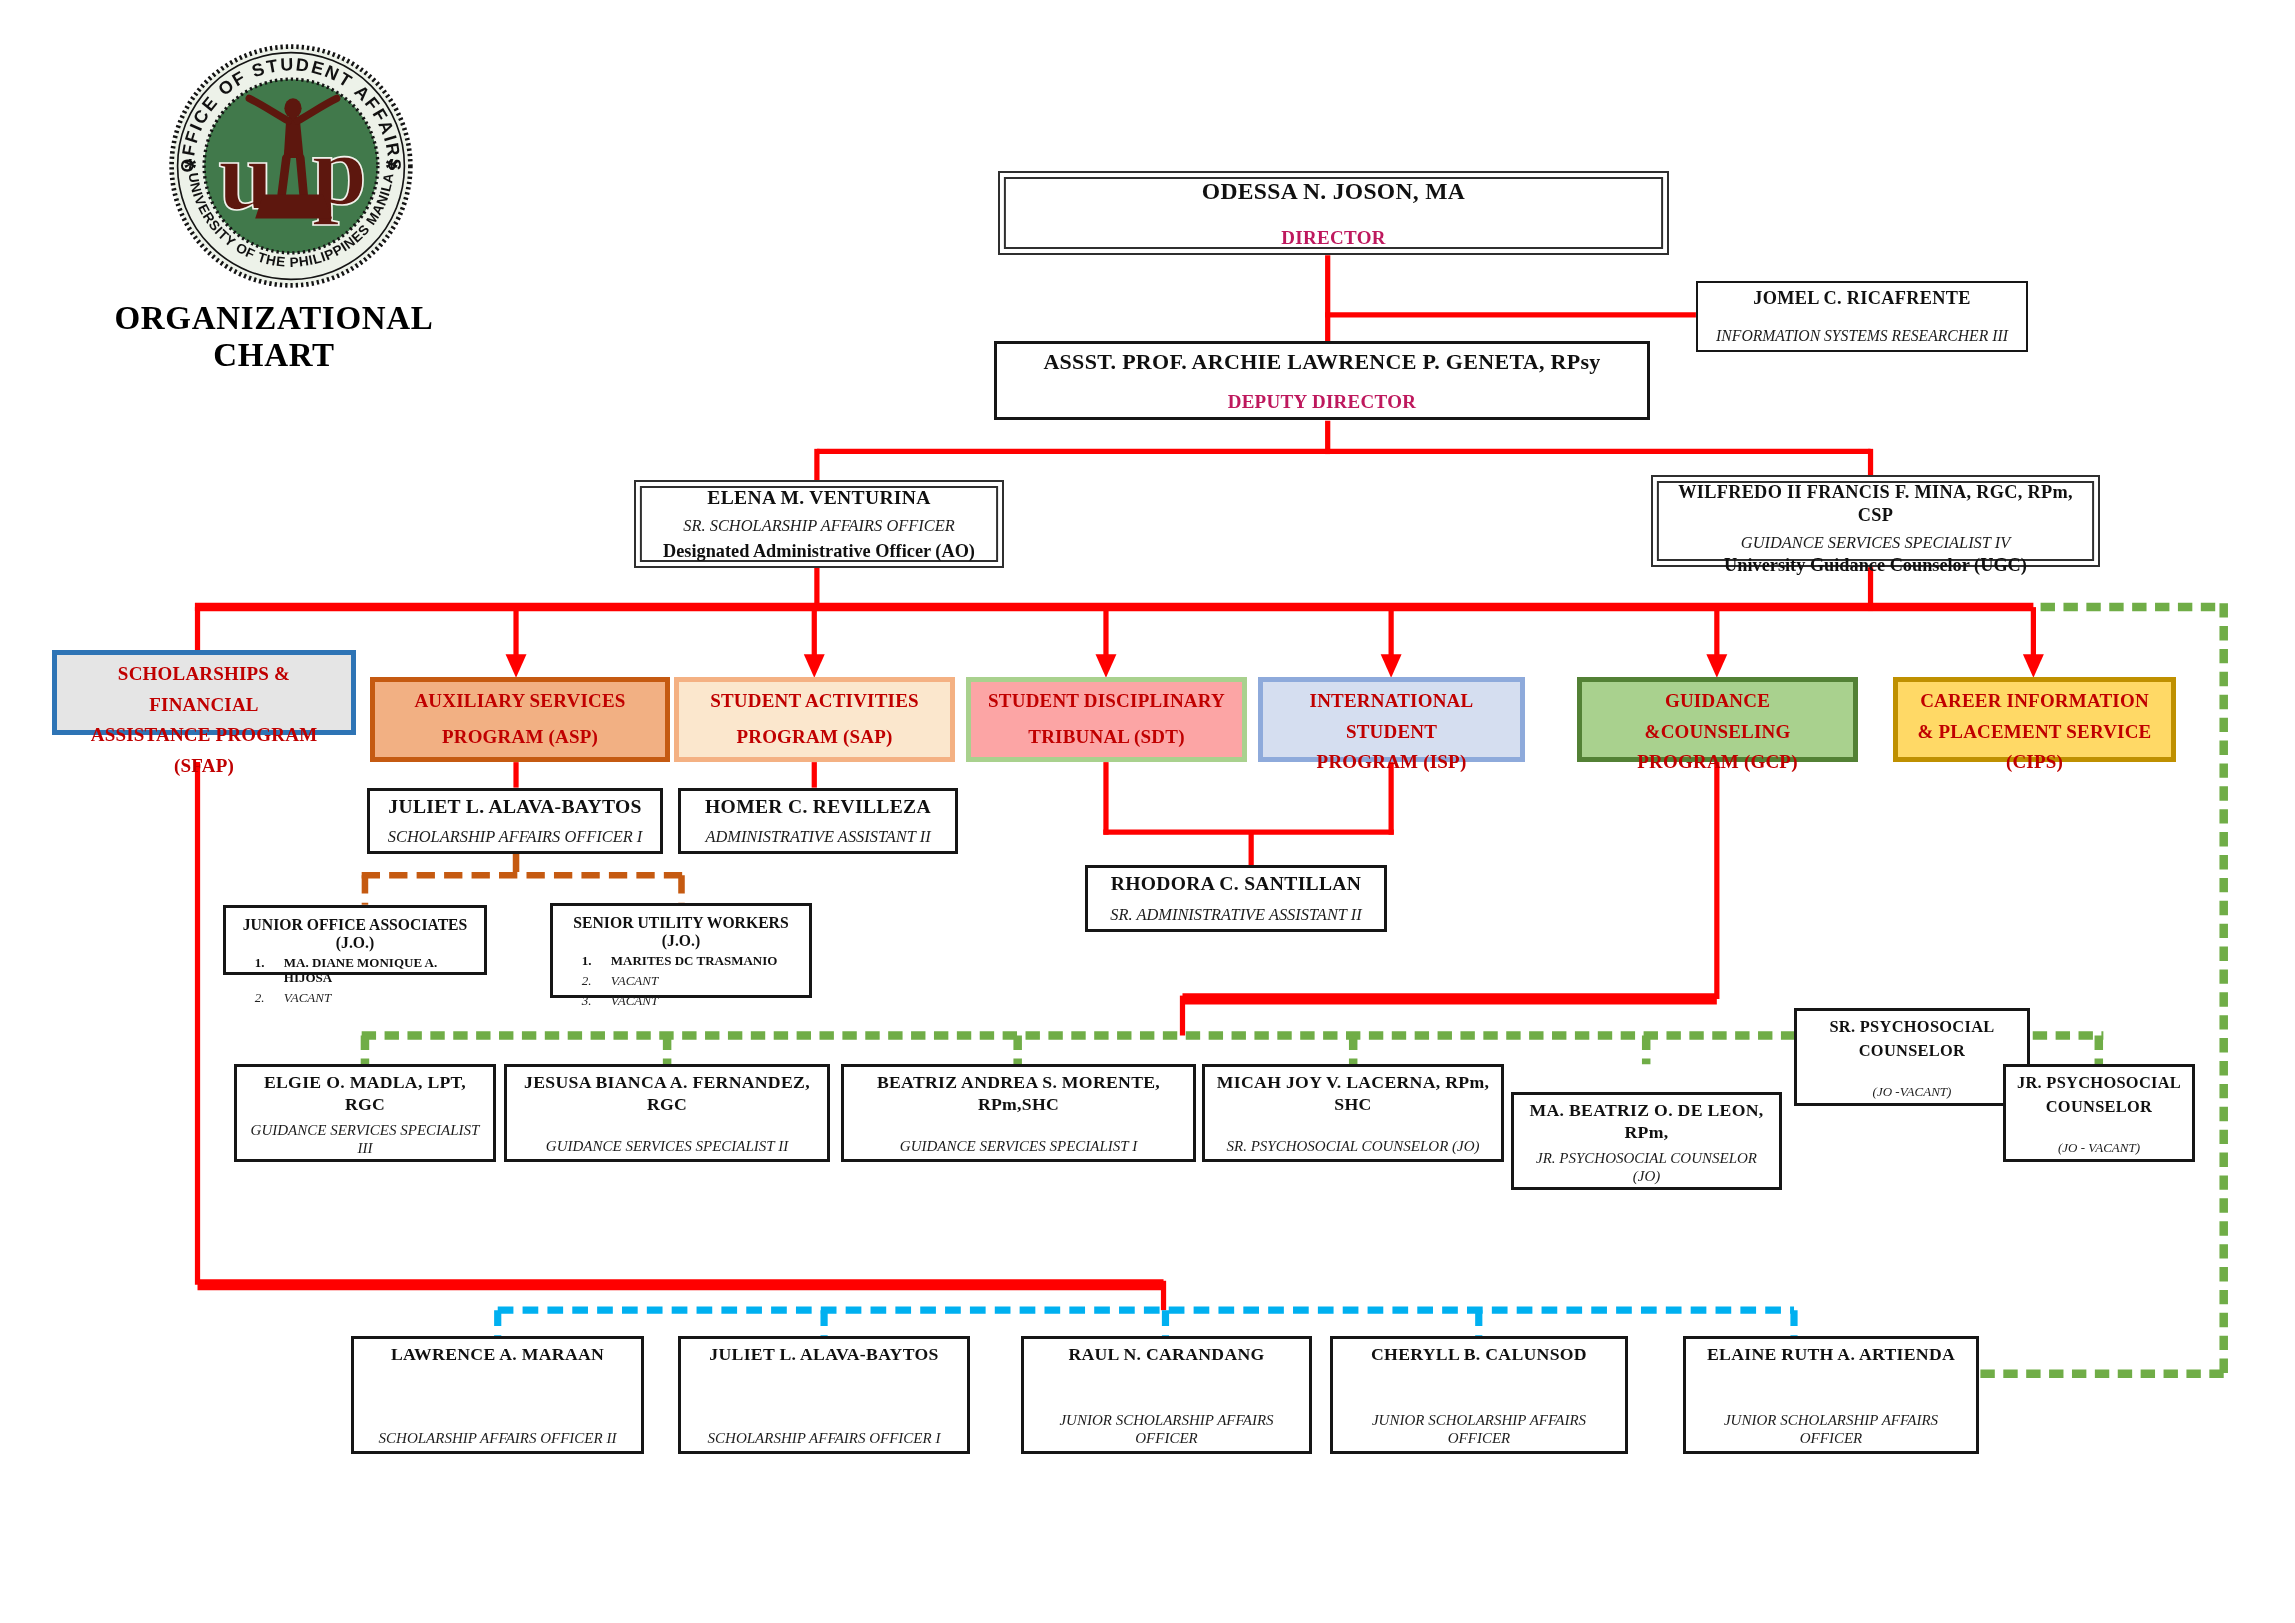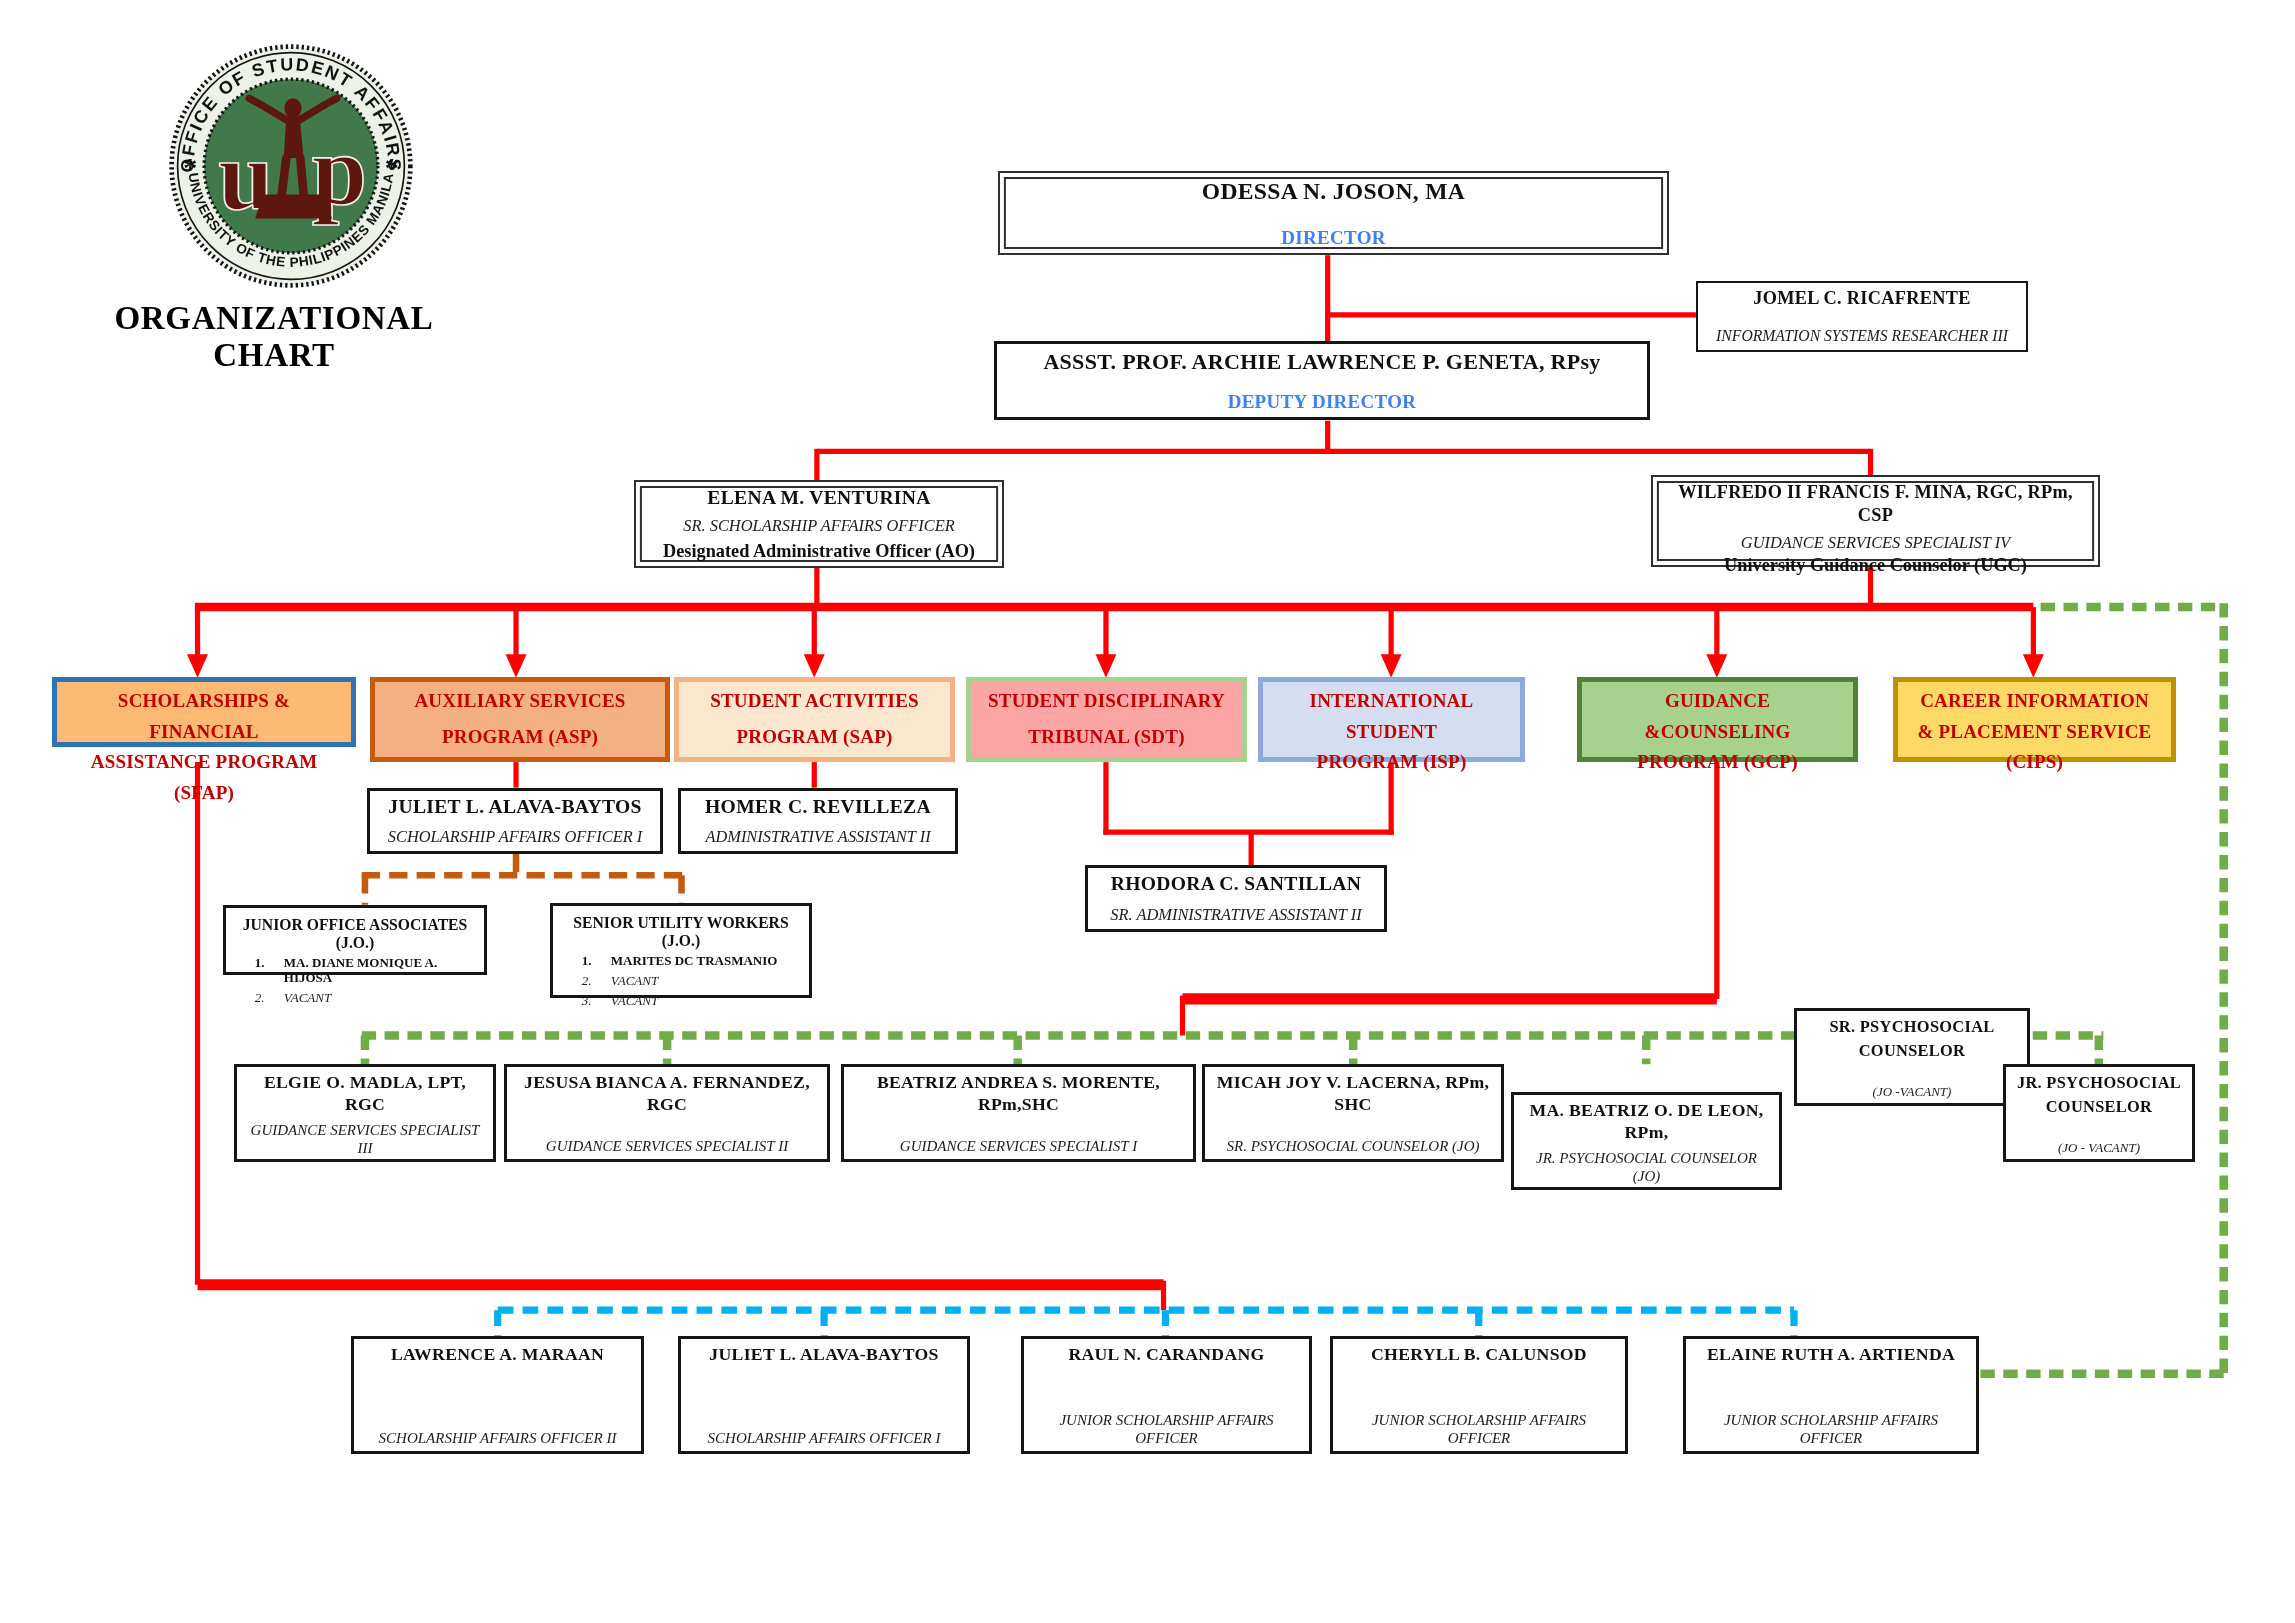--- a/index.html
+++ b/index.html
@@ -7,21 +7,21 @@
   .canvas{position:relative;width:2295px;height:1623px;background:#fff;
           font-family:"Liberation Serif",serif;overflow:hidden}
   .connectors{position:absolute;left:0;top:0}
   .box{position:absolute;background:#fff;border:3.3px solid #161616;
        display:flex;flex-direction:column;align-items:center;justify-content:space-between;
        text-align:center;padding:3.9px 7.9px}
   .double{border:2.6px solid #2f2f2f;box-shadow:inset 0 0 0 3.9px #ffffff, inset 0 0 0 5.9px #2f2f2f}
   .name{font-weight:bold;font-size:19.6px;color:#101010;letter-spacing:0.3px;line-height:1.25}
   .role{font-style:italic;font-size:16.4px;color:#1c1c1c;margin-top:5.9px;line-height:1.2}
   .desig{font-weight:bold;font-size:18.3px;color:#101010;margin-top:5.9px}
-  .subtitle{font-weight:bold;font-size:19px;color:#3b82f6;margin-top:6.5px;letter-spacing:0.3px}
+  .subtitle{font-weight:bold;font-size:19px;color:#be185d;margin-top:6.5px;letter-spacing:0.3px}
   .lg .name{font-size:23.6px}
   .tight{font-size:18.3px}
   .sm .name{font-size:17.7px}
   .sm .role{font-size:15px}
   .xs .name{font-size:16.4px;line-height:1.45}
   .xs .role{font-size:13px;margin-top:3.3px}
   .program{border-width:5.2px}
   .pline{font-weight:bold;font-size:19px;color:#C00000;line-height:1.62;letter-spacing:0.2px}
   .listbox{align-items:stretch;justify-content:flex-start;text-align:left;padding:7.9px 9.2px;border-width:3.9px}
   .listhead{font-weight:bold;font-size:15.7px;color:#101010;text-align:center}
@@ -162,21 +162,21 @@
     <div class="role" style="margin-top:2.6px">SR. SCHOLARSHIP AFFAIRS OFFICER</div>
     <div class="desig" style="margin-top:2.6px">Designated Administrative Officer (AO)</div>
   </div>
 
   <div class="box double" style="left:1651px;top:475px;width:449px;height:92px">
     <div class="name tight">WILFREDO II FRANCIS F. MINA, RGC, RPm, CSP</div>
     <div class="role" style="margin-top:6px">GUIDANCE SERVICES SPECIALIST IV</div>
     <div class="desig" style="margin-top:2.6px">University Guidance Counselor (UGC)</div>
   </div>
 
-  <div class="box program" style="left:52px;top:677px;width:304px;height:70px;background:#fdba74;border-color:#2E74B5">
+  <div class="box program" style="left:52px;top:650px;width:304px;height:85px;background:#e5e5e5;border-color:#2E74B5">
     <div class="pline">SCHOLARSHIPS &amp; FINANCIAL</div>
     <div class="pline">ASSISTANCE PROGRAM  (SFAP)</div>
   </div>
   <div class="box program" style="left:370px;top:677px;width:300px;height:85px;background:#F2B083;border-color:#C55A11">
     <div class="pline">AUXILIARY SERVICES</div>
     <div class="pline">PROGRAM (ASP)</div>
   </div>
   <div class="box program" style="left:674px;top:677px;width:281px;height:85px;background:#FBE7CD;border-color:#F4B183">
     <div class="pline">STUDENT ACTIVITIES</div>
     <div class="pline">PROGRAM (SAP)</div>

